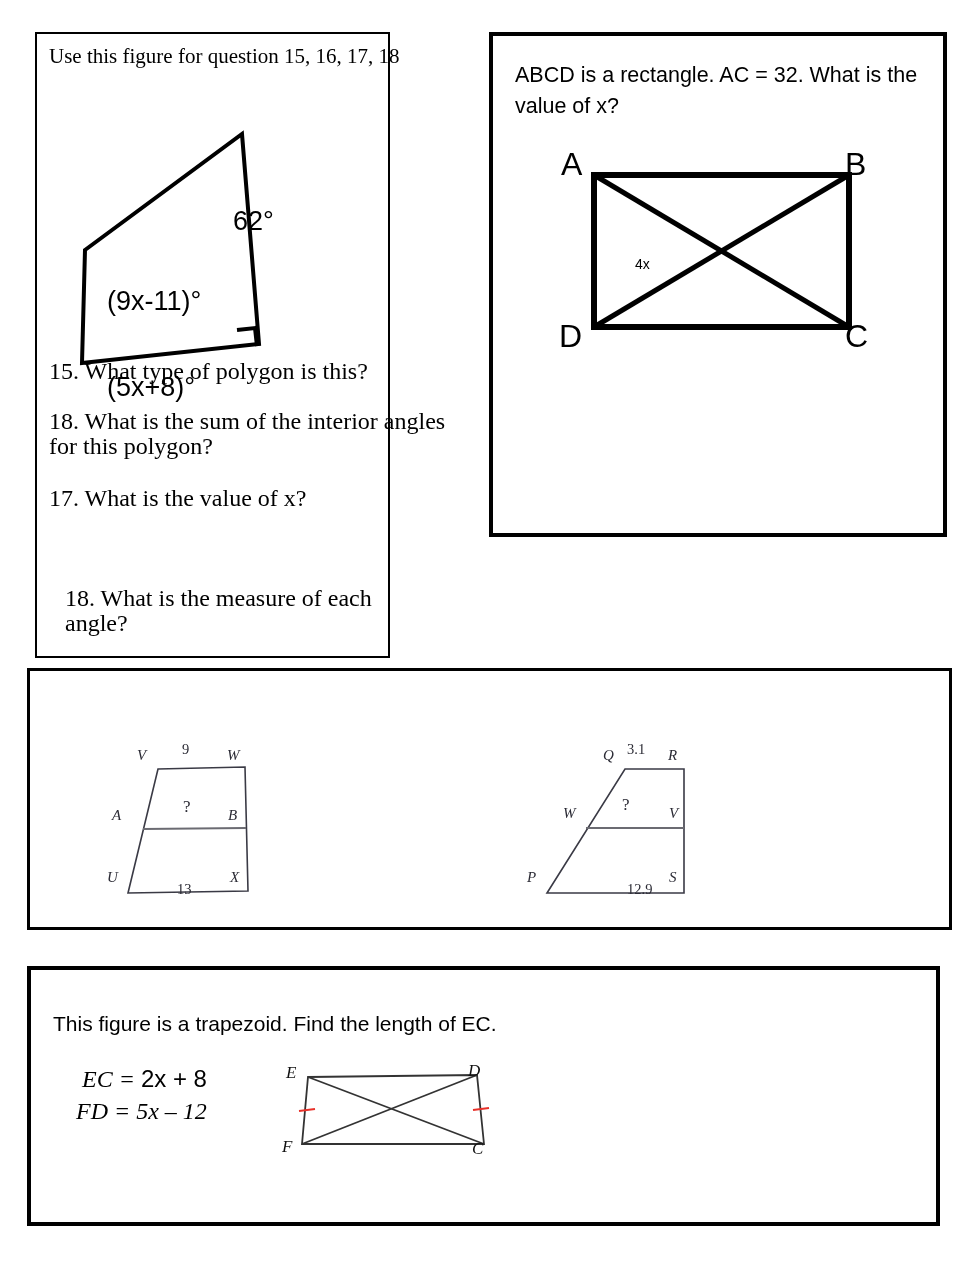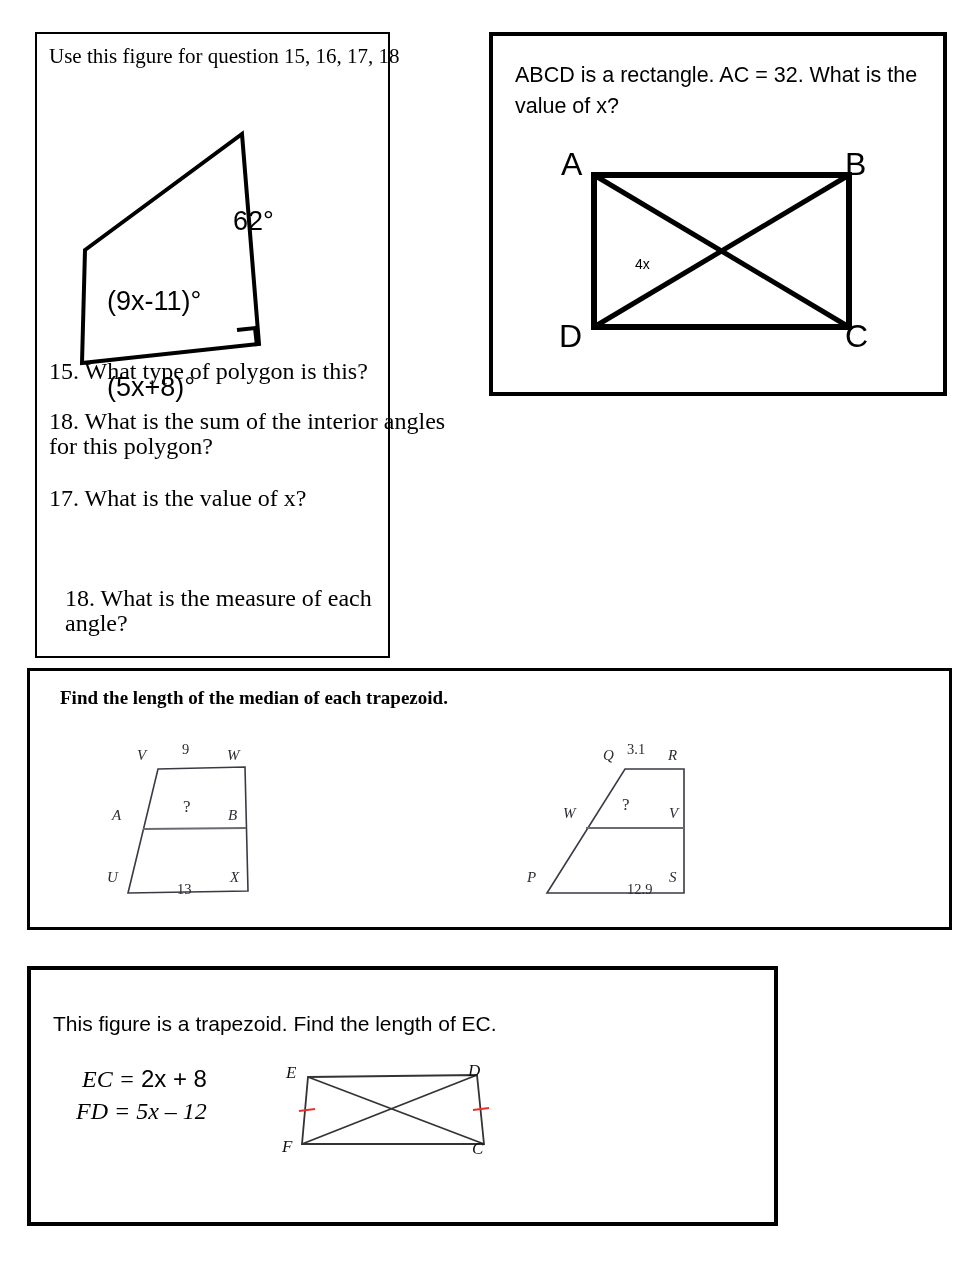--- a/index.html
+++ b/index.html
@@ -3,23 +3,23 @@
 <meta charset="utf-8">
 <style>
   html,body{margin:0;padding:0;}
   body{
     width:979px;height:1266px;background:#ffffff;
     font-family:"Liberation Serif",serif;
     position:relative;overflow:hidden;
   }
   .panel{position:absolute;background:#fff;border:3px solid #000;box-sizing:border-box;}
   #panel-polygon{left:35px;top:32px;width:355px;height:626px;border-width:2px;}
-  #panel-rectangle{left:489px;top:32px;width:458px;height:364px;border-width:4px;}
+  #panel-rectangle{left:489px;top:32px;width:458px;height:505px;border-width:4px;}
   #panel-median{left:27px;top:668px;width:925px;height:262px;border-width:3px;}
-  #panel-trapezoid{left:27px;top:966px;width:751px;height:260px;border-width:4px;}
+  #panel-trapezoid{left:27px;top:966px;width:913px;height:260px;border-width:4px;}
 
   .txt{position:absolute;white-space:pre;}
   .serif{font-family:"Liberation Serif",serif;}
   .sans{font-family:"Liberation Sans",sans-serif;}
   .bold{font-weight:bold;}
 
   
   #p1-heading{left:12px;top:10px;font-size:21px;}
   #p1-fig{position:absolute;left:0px;top:48px;width:420px;height:290px;}
   .ang-lbl{position:absolute;font-family:"Liberation Sans",sans-serif;font-size:27px;color:#000;white-space:pre;}
@@ -121,21 +121,20 @@
     <span class="vtx" id="vA">A</span>
     <span class="vtx" id="vB">B</span>
     <span class="vtx" id="vC">C</span>
     <span class="vtx" id="vD">D</span>
     <span id="lbl-4x">4x</span>
   </div>
 </div>
 
 <div class="panel" id="panel-median">
 
-  <div class="txt serif bold" id="p3-heading">Find the length of the median of each trapezoid.</div>
 
   <div id="p3-figA">
     <svg width="230" height="190" viewBox="0 0 230 190" aria-hidden="true">
       <polygon points="73,48 160,46 163,170 43,172" fill="none" stroke="#3a3a45" stroke-width="1.6"></polygon>
       <line x1="58" y1="108" x2="161" y2="107" stroke="#6b6b72" stroke-width="2"></line>
     </svg>
     <span class="tz-lbl" id="tA-V">V</span>
     <span class="tz-lbl" id="tA-W">W</span>
     <span class="tz-lbl" id="tA-A">A</span>
     <span class="tz-lbl" id="tA-B">B</span>

